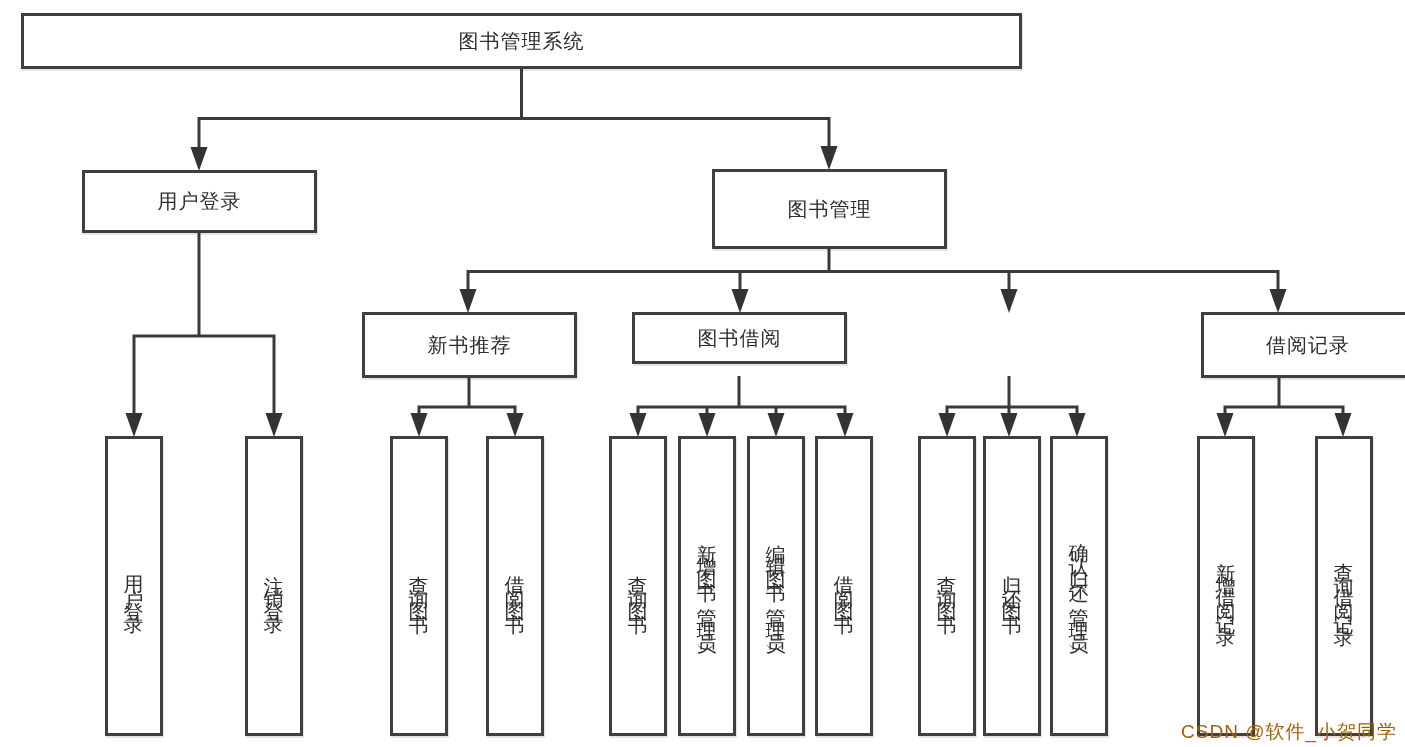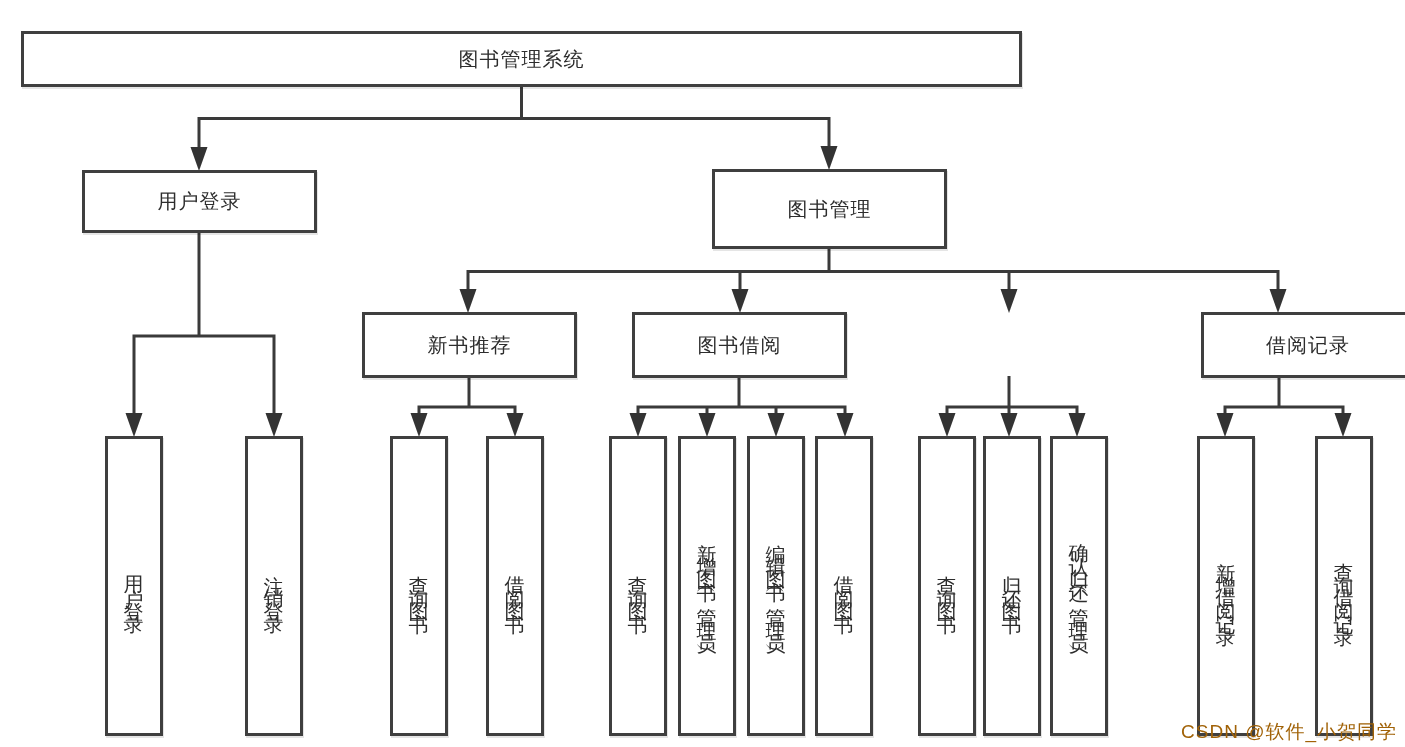--- a/index.html
+++ b/index.html
@@ -38,25 +38,25 @@
   }
   .vlabel {
     writing-mode: vertical-rl;
     text-orientation: mixed;
     font-size: 20px;
     color: #2d2d2d;
     letter-spacing: 13px;
     line-height: 1;
   }
   
-  #n-root  { left: 21px;   top: 13px;  width: 1001px; height: 56px; margin-top: 18px; }
+  #n-root  { left: 21px;   top: 13px;  width: 1001px; height: 56px; }
   #n-login { left: 82px;   top: 170px; width: 235px;  height: 63px; }
   #n-mgmt  { left: 712px;  top: 169px; width: 235px;  height: 80px; }
   #n-rec   { left: 362px;  top: 312px; width: 215px;  height: 66px; }
-  #n-bor   { left: 632px;  top: 312px; width: 215px;  height: 66px; }
+  #n-bor   { left: 632px;  top: 312px; width: 215px;  height: 52px; }
   #n-cur   { left: 902px;  top: 312px; width: 215px;  height: 66px; }
   #n-hist  { left: 1173px; top: 312px; width: 214px;  height: 66px; margin-left: 28px; }
   
   #lf-login-0 { left: 105px; }
   #lf-login-1 { left: 245px; }
   #lf-rec-0   { left: 390px; }
   #lf-rec-1   { left: 486px; }
   #lf-bor-0   { left: 609px; }
   #lf-bor-1   { left: 678px; }
   #lf-bor-2   { left: 747px; }

